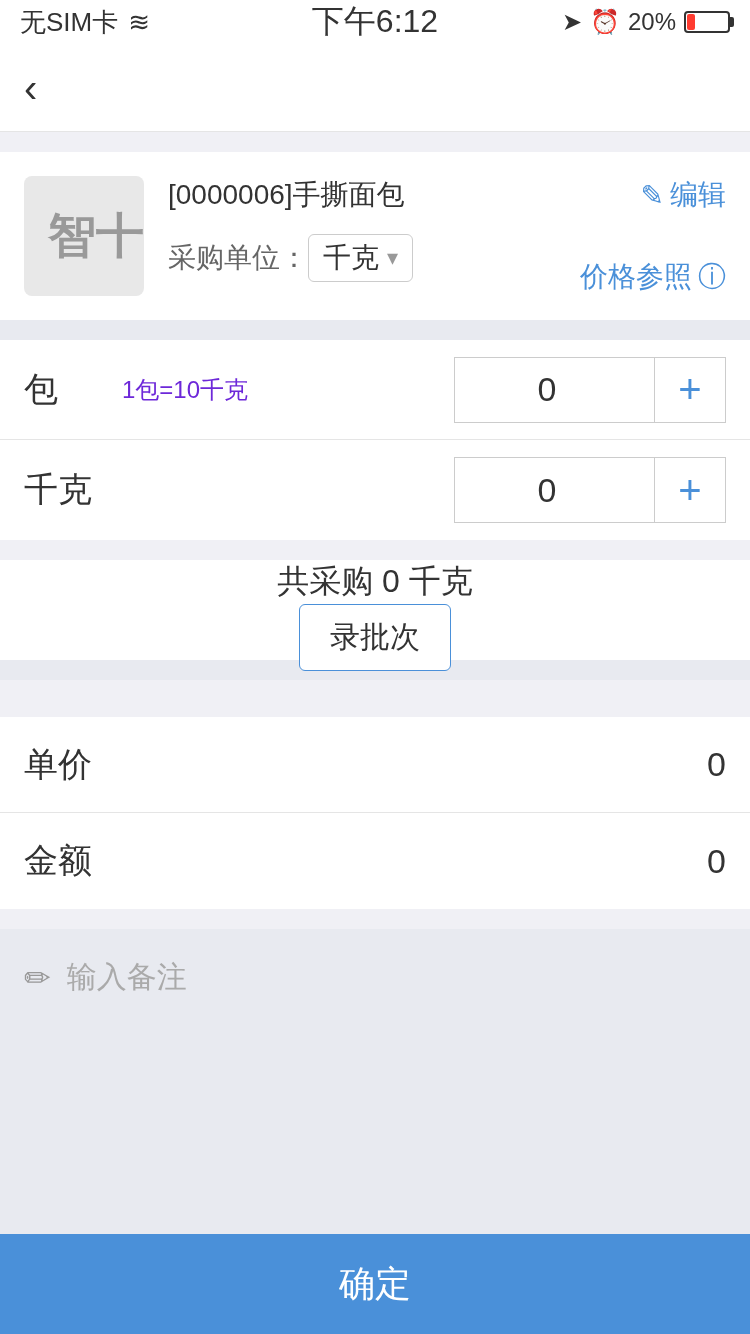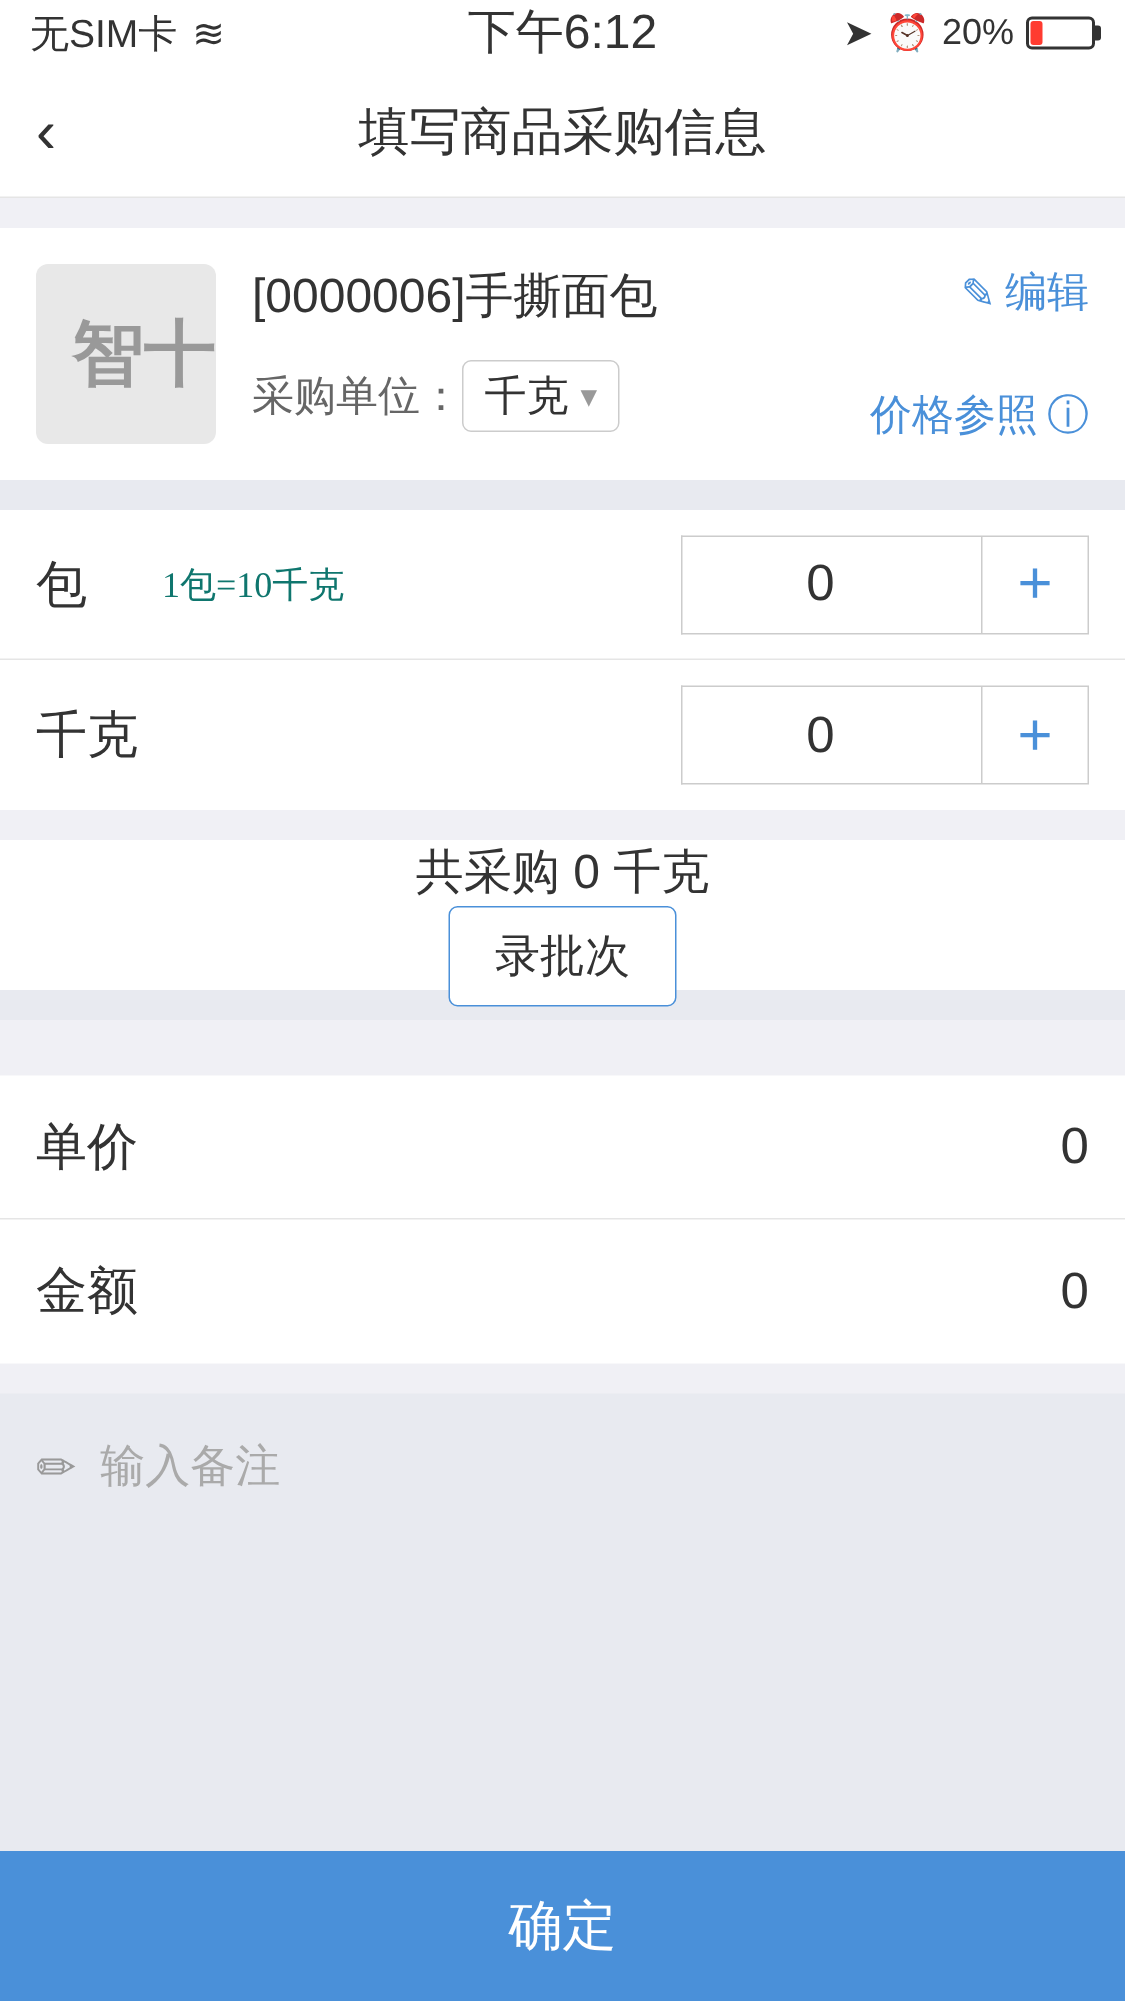--- a/index.html
+++ b/index.html
@@ -120,21 +120,21 @@
     }
     .product-image-icon {
       font-size: 48px;
       color: #999;
       font-weight: bold;
     }
     .product-info {
       flex: 1;
     }
     .product-name {
-      font-size: 32px;
+      font-size: 28px;
       color: #333;
       margin-bottom: 20px;
     }
     .product-unit-row {
       display: flex;
       align-items: center;
       gap: 0;
     }
     .unit-label {
       font-size: 28px;
@@ -198,23 +198,22 @@
     .input-row:last-child {
       border-bottom: none;
     }
     .input-label {
       font-size: 34px;
       color: #333;
       min-width: 80px;
     }
     .input-sublabel {
       font-size: 24px;
-      color: #0f766e;
-      margin-left: 4px;
-      font-family: Liberation Serif, serif;
+      color: #6d28d9;
+      margin-left: 18px;
     }
     .input-right {
       display: flex;
       align-items: center;
       margin-left: auto;
       gap: 0;
     }
     .quantity-input {
       width: 200px;
       height: 66px;
@@ -346,21 +345,20 @@
     <span>⏰</span>
     <span>20%</span>
     <span class="battery-icon">
       <span class="battery-fill"></span>
     </span>
   </div>
 </div>
 
 <div class="nav-bar">
   <span class="nav-back">‹</span>
-  <span class="nav-title">填写商品采购信息</span>
 </div>
 
 <div class="product-card">
   <div class="product-image">
     <span class="product-image-icon">智十</span>
   </div>
   <div class="product-info">
     <div class="product-name">[0000006]手撕面包</div>
     <div class="product-unit-row">
       <span class="unit-label">采购单位：</span>

